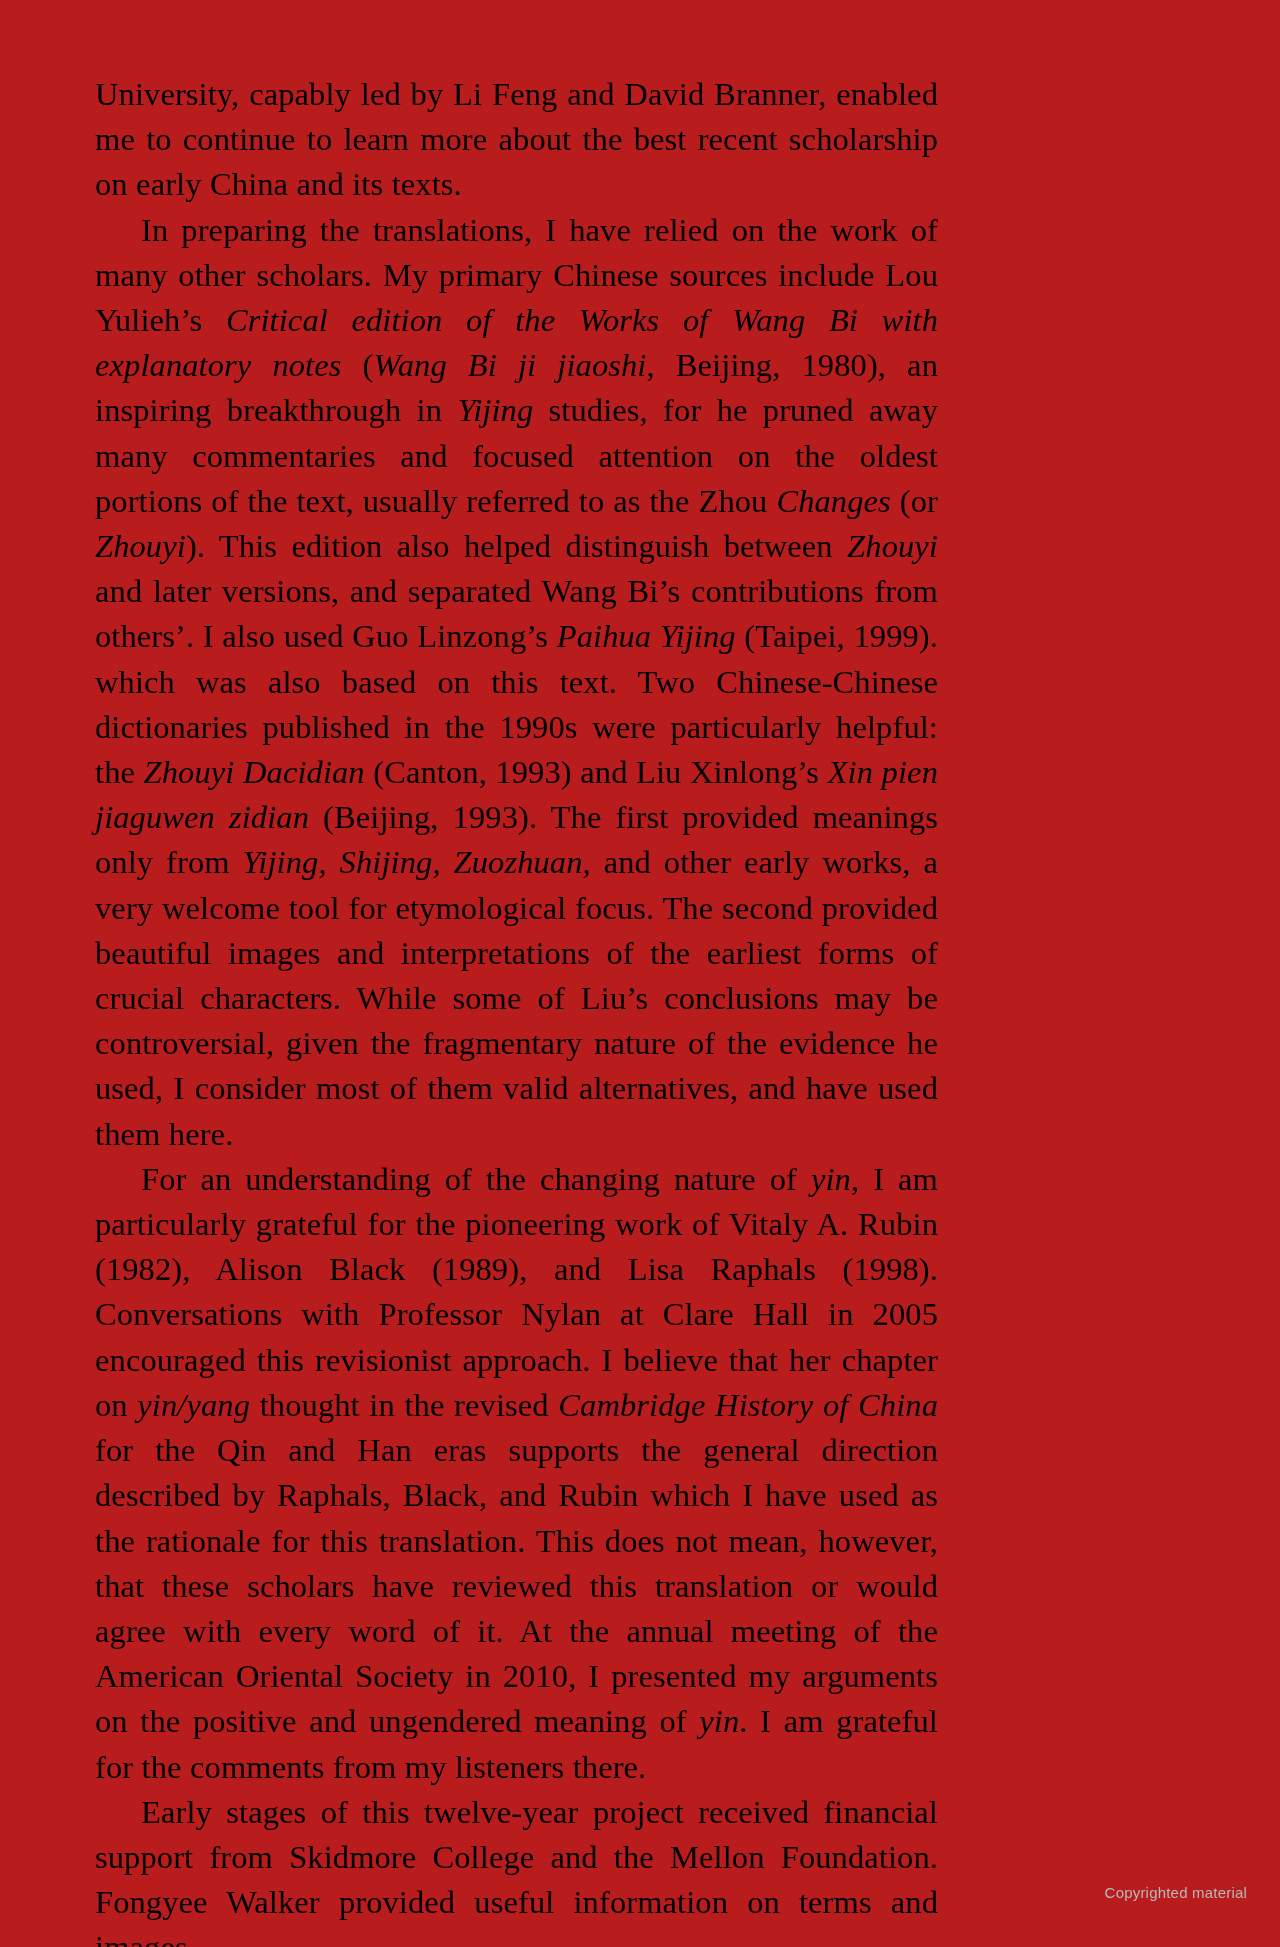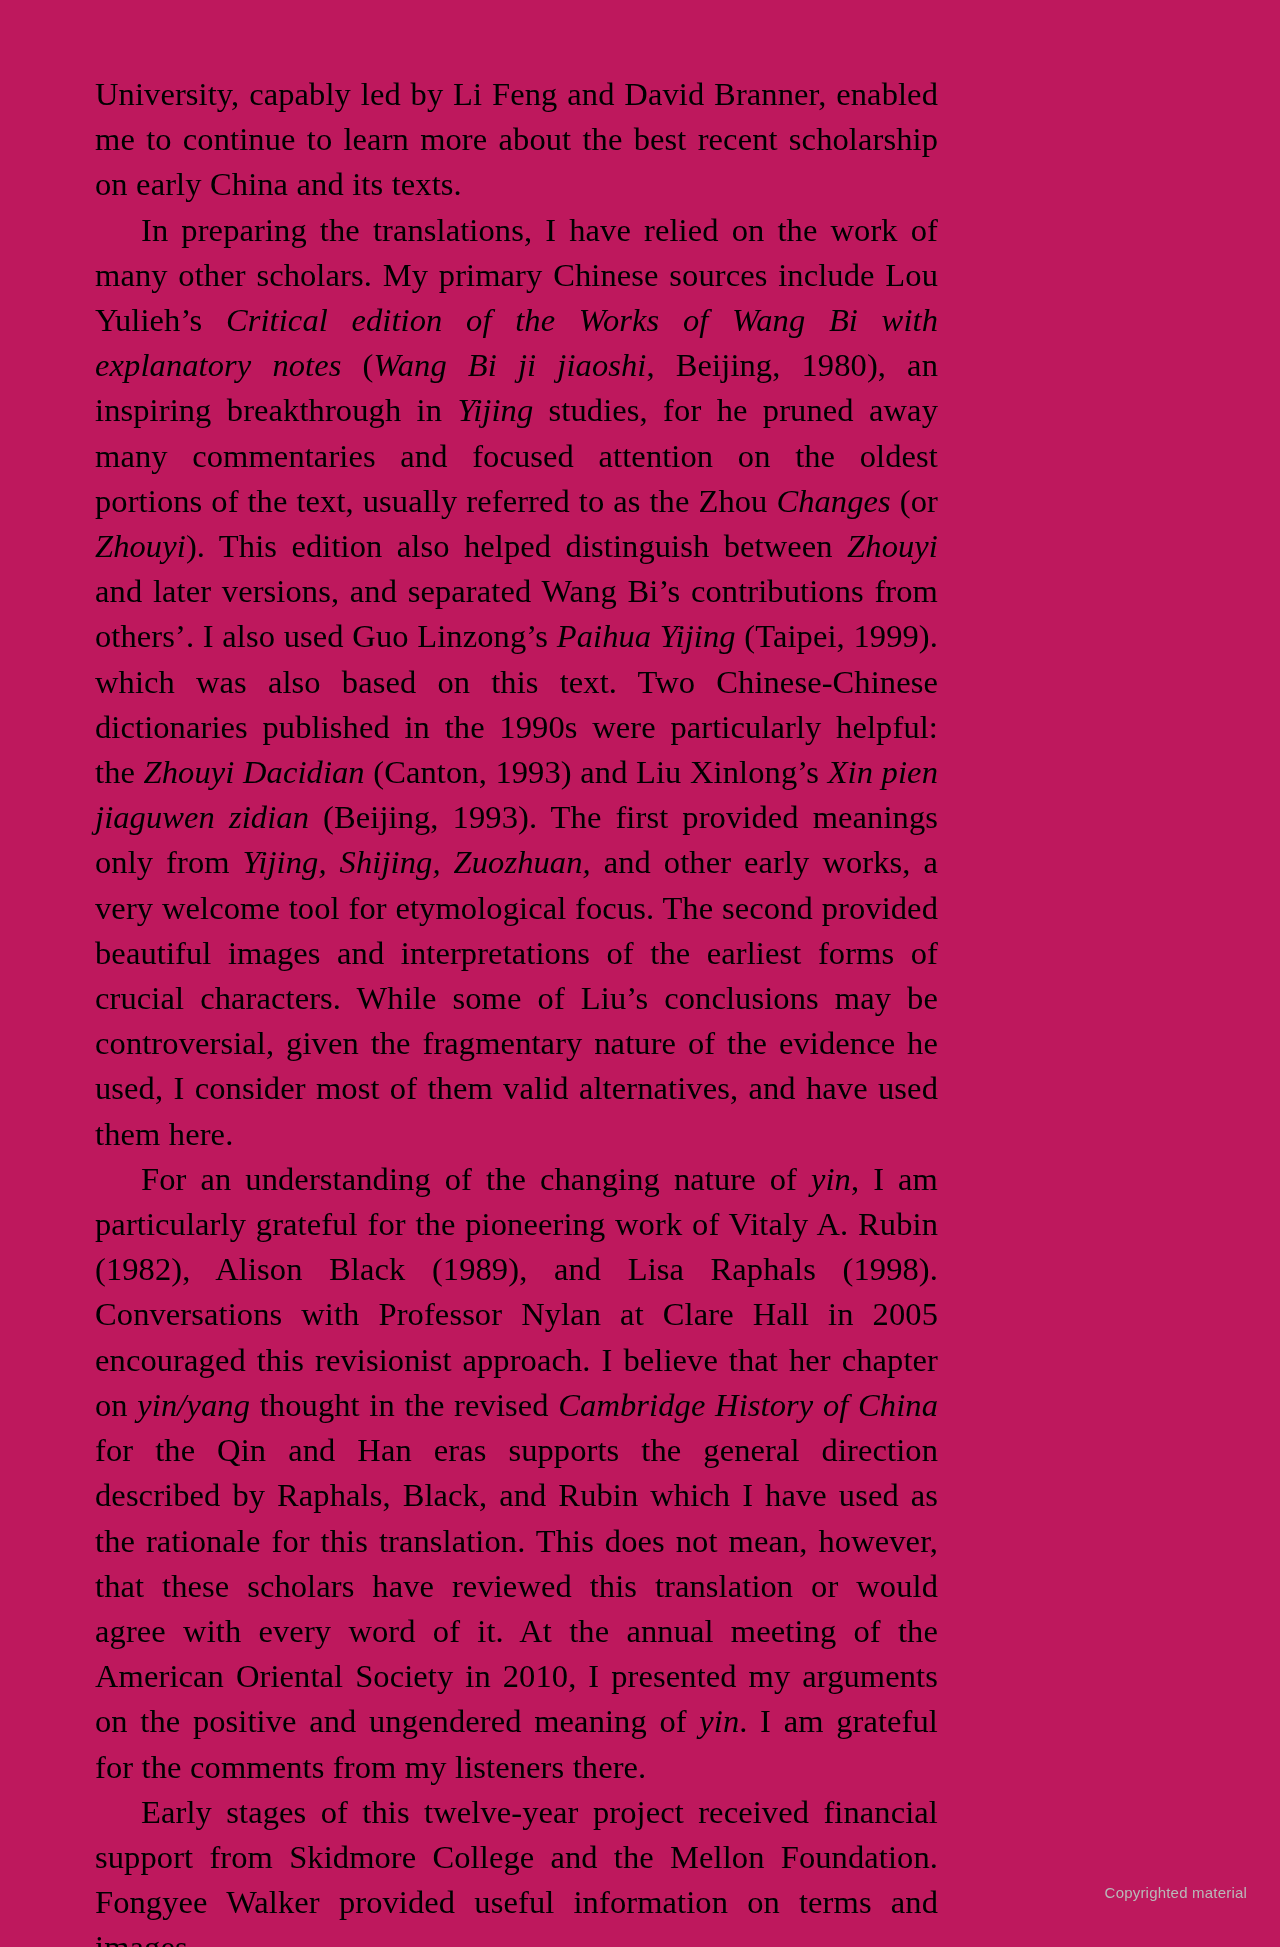--- a/index.html
+++ b/index.html
@@ -15,21 +15,21 @@
     color: #000000;
     overflow: hidden;
   }
 
   #page {
     position: absolute;
     left: 0;
     top: 0;
     width: 1280px;
     height: 1947px;
-    background: #be185d;
+    background: #b91c1c;
   }
 
   #text-column {
     position: absolute;
     left: 95px;
     top: 72px;
     width: 843px;
   }
 
   p.para {

